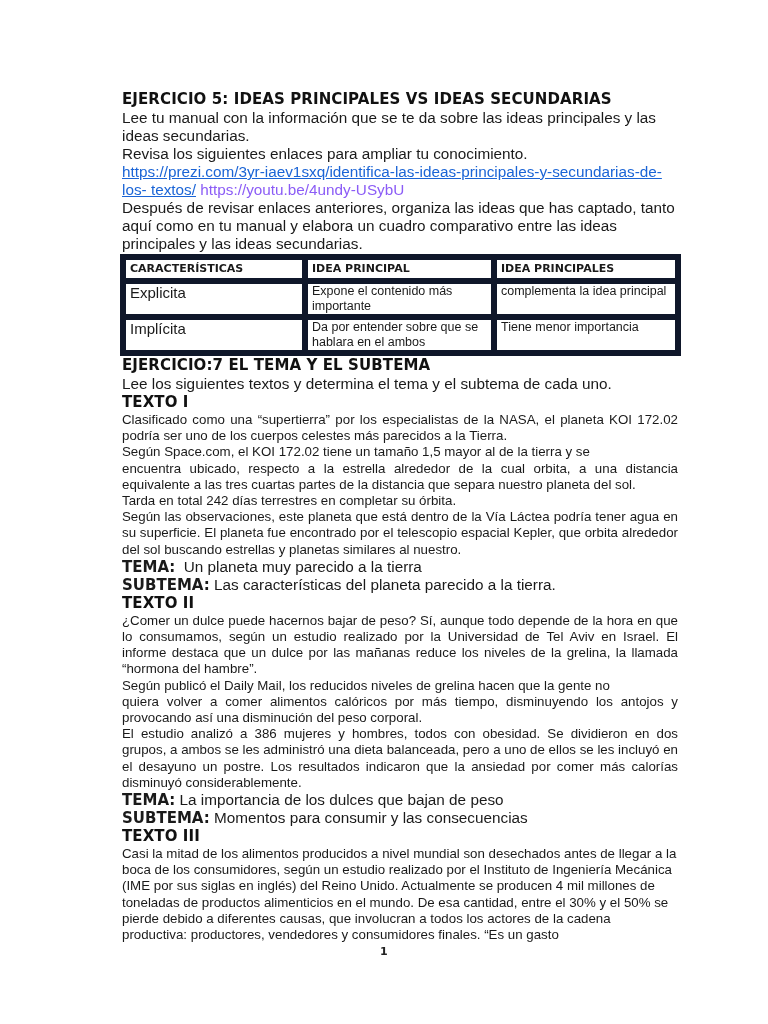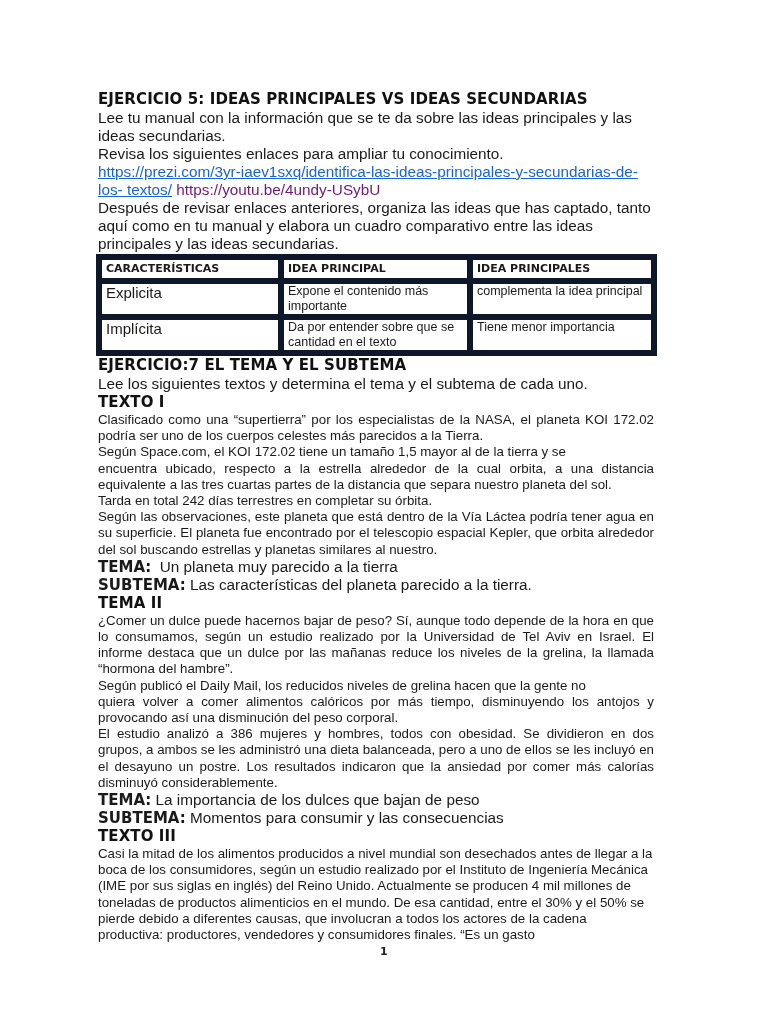--- a/index.html
+++ b/index.html
@@ -10,21 +10,21 @@
     body {
       width: 768px;
       height: 1024px;
       position: relative;
       overflow: hidden;
       color: #1a1a1a;
       font-family: "Liberation Sans", sans-serif;
     }
     .page {
       position: absolute;
-      left: 98px;
+      left: 122px;
       top: 90px;
       width: 556px;
     }
     .h1 {
       font-family: "DejaVu Sans", sans-serif;
       font-weight: bold;
       font-size: 15px;
       line-height: 19px;
       letter-spacing: 0.1px;
       color: #111;
@@ -41,21 +41,21 @@
       line-height: 16.2px;
       margin: 0;
       color: #1a1a1a;
     }
     .justify { text-align: justify; text-align-last: left; }
     a.link1 {
       color: #1a64d6;
       text-decoration: underline;
     }
     a.link2 {
-      color: #701a75;
+      color: #8b5cf6;
       text-decoration: none;
     }
     table.cmp {
       border-collapse: collapse;
       width: 555px;
       margin: 1px 0 0 -2px;
       table-layout: fixed;
     }
     table.cmp td, table.cmp th {
       border: 6px solid #0f172a;
@@ -126,21 +126,21 @@
       <th>IDEA PRINCIPAL</th>
       <th>IDEA PRINCIPALES</th>
     </tr>
     <tr>
       <td class="c1">Explicita</td>
       <td class="c2">Expone el contenido más importante</td>
       <td class="c3">complementa la idea principal</td>
     </tr>
     <tr>
       <td class="c1">Implícita</td>
-      <td class="c2">Da por entender sobre que se cantidad en el texto</td>
+      <td class="c2">Da por entender sobre que se hablara en el ambos</td>
       <td class="c3">Tiene menor importancia</td>
     </tr>
   </tbody>
     </table>
 
   <h1 class="h1">EJERCICIO:7 EL TEMA Y EL SUBTEMA</h1>
   <p class="p-lg">Lee los siguientes textos y determina el tema y el subtema de cada uno.</p>
 
   <h2 class="h1">TEXTO I</h2>
   <p class="p-sm justify">Clasificado como una “supertierra” por los especialistas de la NASA, el planeta KOI 172.02 podría ser uno de los cuerpos celestes más parecidos a la Tierra.</p>
@@ -150,21 +150,21 @@
   <p class="p-sm justify">Según las observaciones, este planeta que está dentro de la Vía Láctea podría tener agua en su superficie. El planeta fue encontrado por el telescopio espacial Kepler, que orbita alrededor del sol buscando estrellas y planetas similares al nuestro.</p>
   <p class="tema-line">
     <span class="label">TEMA:</span>&nbsp;
     <span>Un planeta muy parecido a la tierra</span>
   </p>
   <p class="tema-line">
     <span class="label">SUBTEMA:</span>
     <span>Las características del planeta parecido a la tierra.</span>
   </p>
 
-  <h2 class="h1">TEMA II</h2>
+  <h2 class="h1">TEXTO II</h2>
   <p class="p-sm justify">¿Comer un dulce puede hacernos bajar de peso? Sí, aunque todo depende de la hora en que lo consumamos, según un estudio realizado por la Universidad de Tel Aviv en Israel. El informe destaca que un dulce por las mañanas reduce los niveles de la grelina, la llamada “hormona del hambre”.</p>
   <p class="p-sm">Según publicó el Daily Mail, los reducidos niveles de grelina hacen que la gente no</p>
   <p class="p-sm justify">quiera volver a comer alimentos calóricos por más tiempo, disminuyendo los antojos y provocando así una disminución del peso corporal.</p>
   <p class="p-sm justify">El estudio analizó a 386 mujeres y hombres, todos con obesidad. Se dividieron en dos grupos, a ambos se les administró una dieta balanceada, pero a uno de ellos se les incluyó en el desayuno un postre. Los resultados indicaron que la ansiedad por comer más calorías disminuyó considerablemente.</p>
   <p class="tema-line">
     <span class="label">TEMA:</span>
     <span>La importancia de los dulces que bajan de peso</span>
   </p>
   <p class="tema-line">
     <span class="label">SUBTEMA:</span>

